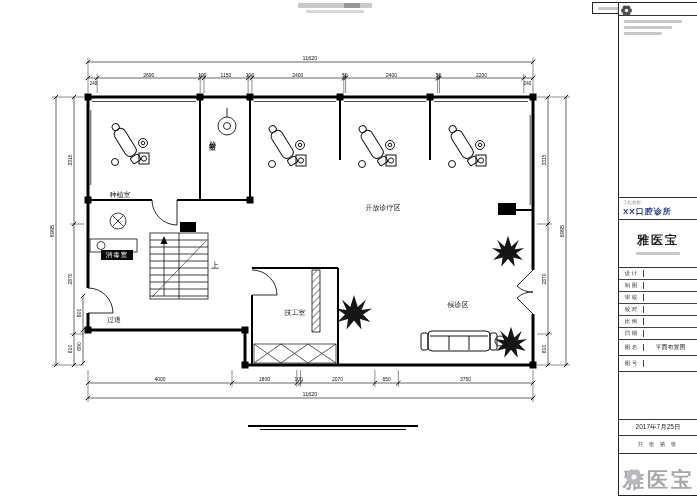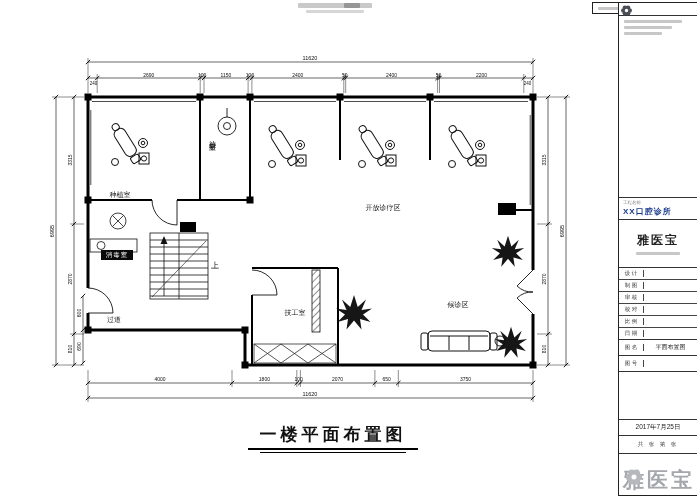--- a/index.html
+++ b/index.html
@@ -309,21 +309,20 @@
       <div class="lab">图 号</div>
       <div class="val"></div>
     </div>
     <div class="blankB"></div>
     <div class="dateseg">2017年7月25日</div>
     <div class="sheetseg">共 张 第 张</div>
     <div class="blankC"></div>
   </div>
 
   <div class="main-title">
-    <div class="tt">一楼平面布置图</div>
     <div class="ul1"></div>
     <div class="ul2"></div>
   </div>
 
   <div class="watermark">
     <svg width="22" height="22" viewBox="0 0 20 20">
       <g fill="#b2b5ba">
         <circle cx="14.2" cy="10" r="3.2"></circle>
           <circle cx="12.1" cy="13.64" r="3.2"></circle>
         <circle cx="7.9" cy="13.64" r="3.2"></circle>

